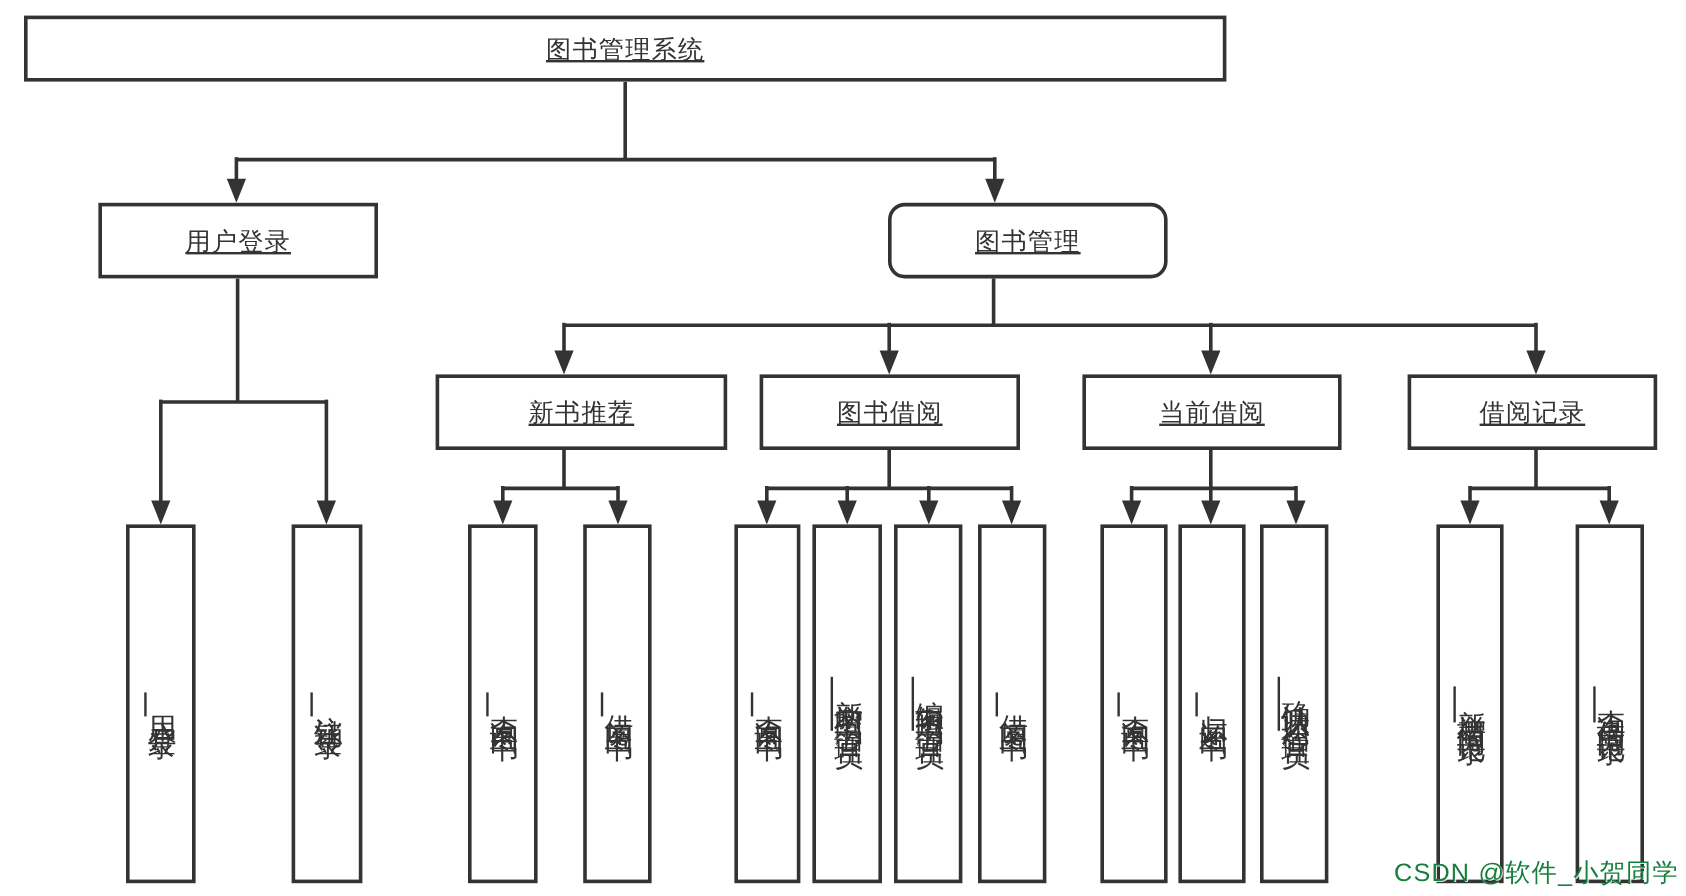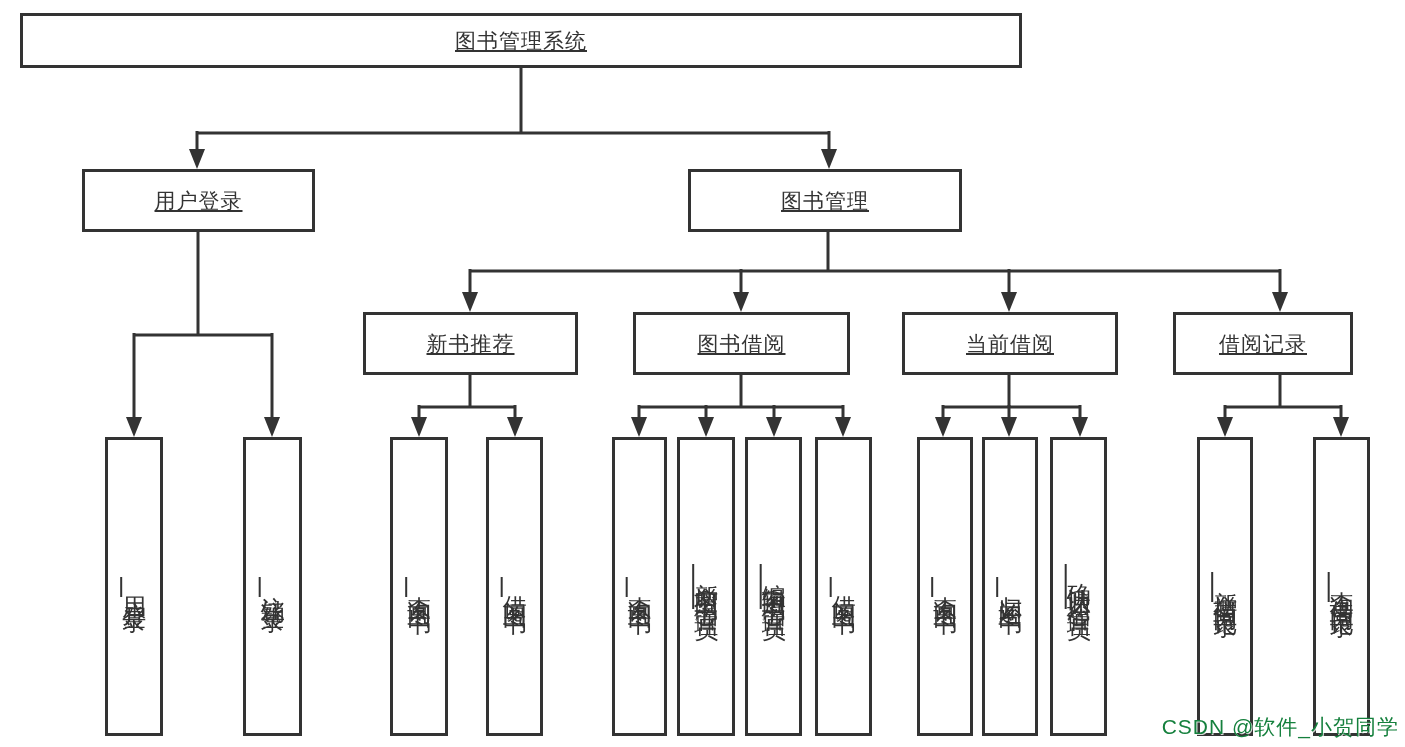--- a/index.html
+++ b/index.html
@@ -111,26 +111,26 @@
       <polygon points="935,417 951,417 943,437" fill="#333333"></polygon>
       <polygon points="1001,417 1017,417 1009,437" fill="#333333"></polygon>
       <polygon points="1072,417 1088,417 1080,437" fill="#333333"></polygon>
       <polygon points="1217,417 1233,417 1225,437" fill="#333333"></polygon>
       <polygon points="1333,417 1349,417 1341,437" fill="#333333"></polygon>
     </svg>
 
   <div class="node node-h node-root" style="left:20px; top:13px; width:1002px; height:55px;">图书管理系统</div>
 
   <div class="node node-h" style="left:82px; top:169px; width:233px; height:63px;">用户登录</div>
-  <div class="node node-h" style="left:688px; top:169px; width:274px; height:63px;">图书管理</div>
+  <div class="node node-h" style="left:740px; top:169px; width:233px; height:63px;border-radius:14px;">图书管理</div>
 
-  <div class="node node-h" style="left:363px; top:312px; width:215px; height:63px;">新书推荐</div>
+  <div class="node node-h" style="left:363px; top:312px; width:243px; height:63px;">新书推荐</div>
   <div class="node node-h" style="left:902px; top:312px; width:216px; height:63px;">当前借阅</div>
   <div class="node node-h" style="left:633px; top:312px; width:217px; height:63px;">图书借阅</div>
-  <div class="node node-h" style="left:1173px; top:312px; width:180px; height:63px;">借阅记录</div>
+  <div class="node node-h" style="left:1173px; top:312px; width:208px; height:63px;">借阅记录</div>
 
   <div class="node node-v" style="left:105px; top:437px; width:58px; height:299px;">
     <span class="vtext">用户登录</span>
   </div>
   <div class="node node-v" style="left:243px; top:437px; width:59px; height:299px;">
     <span class="vtext">注销登录</span>
   </div>
 
   <div class="node node-v" style="left:390px; top:437px; width:58px; height:299px;">
     <span class="vtext">查询图书</span>

